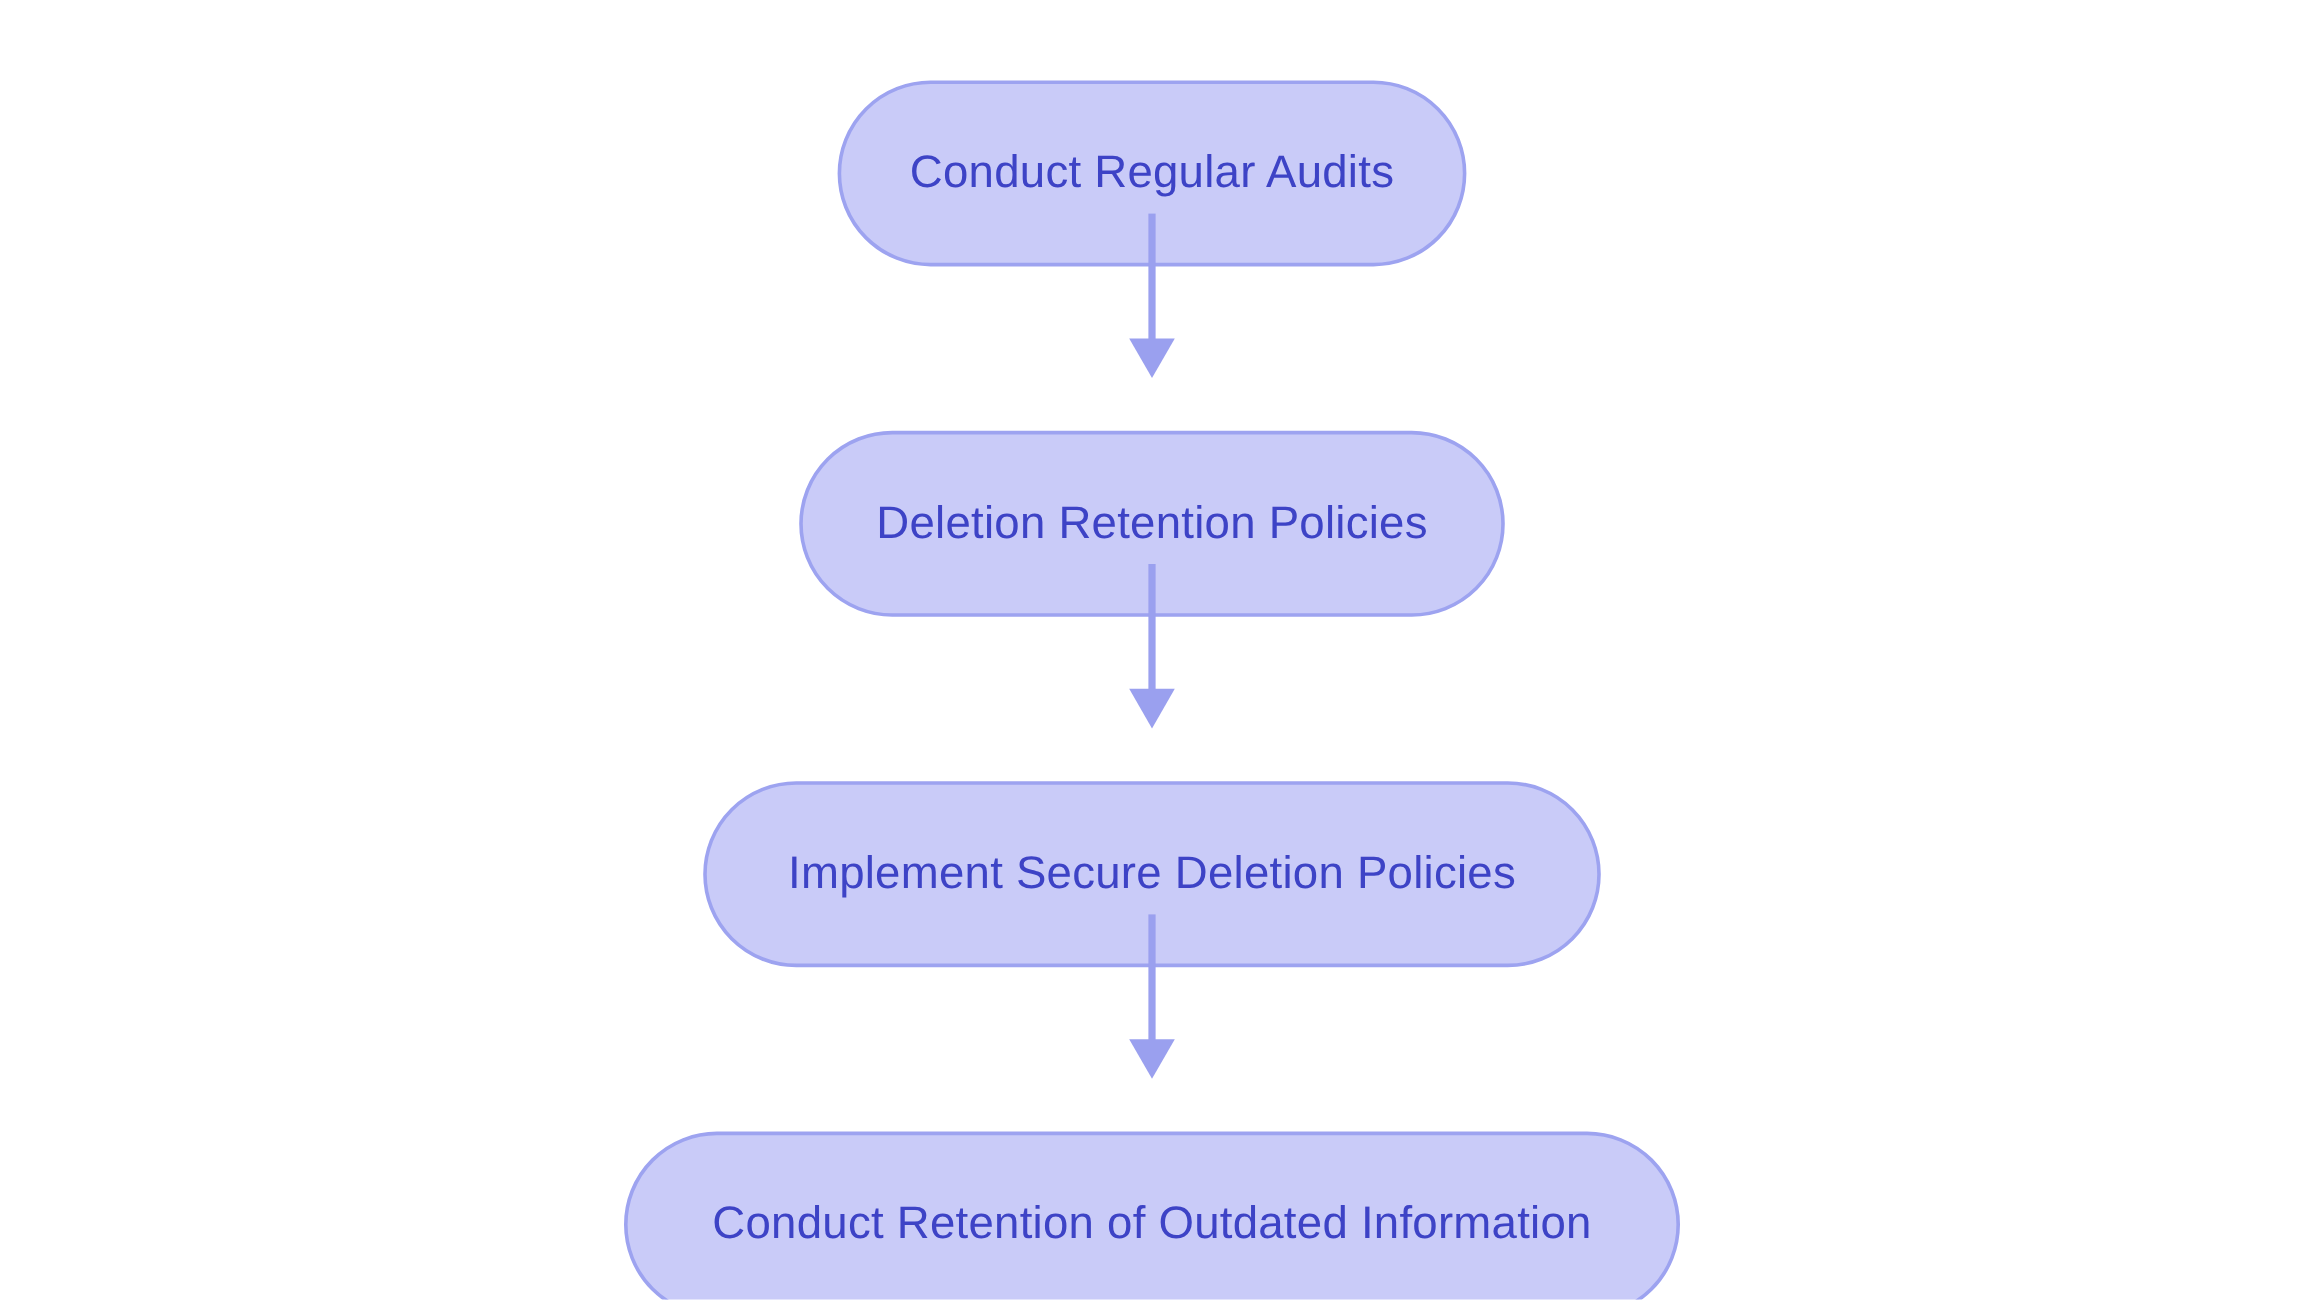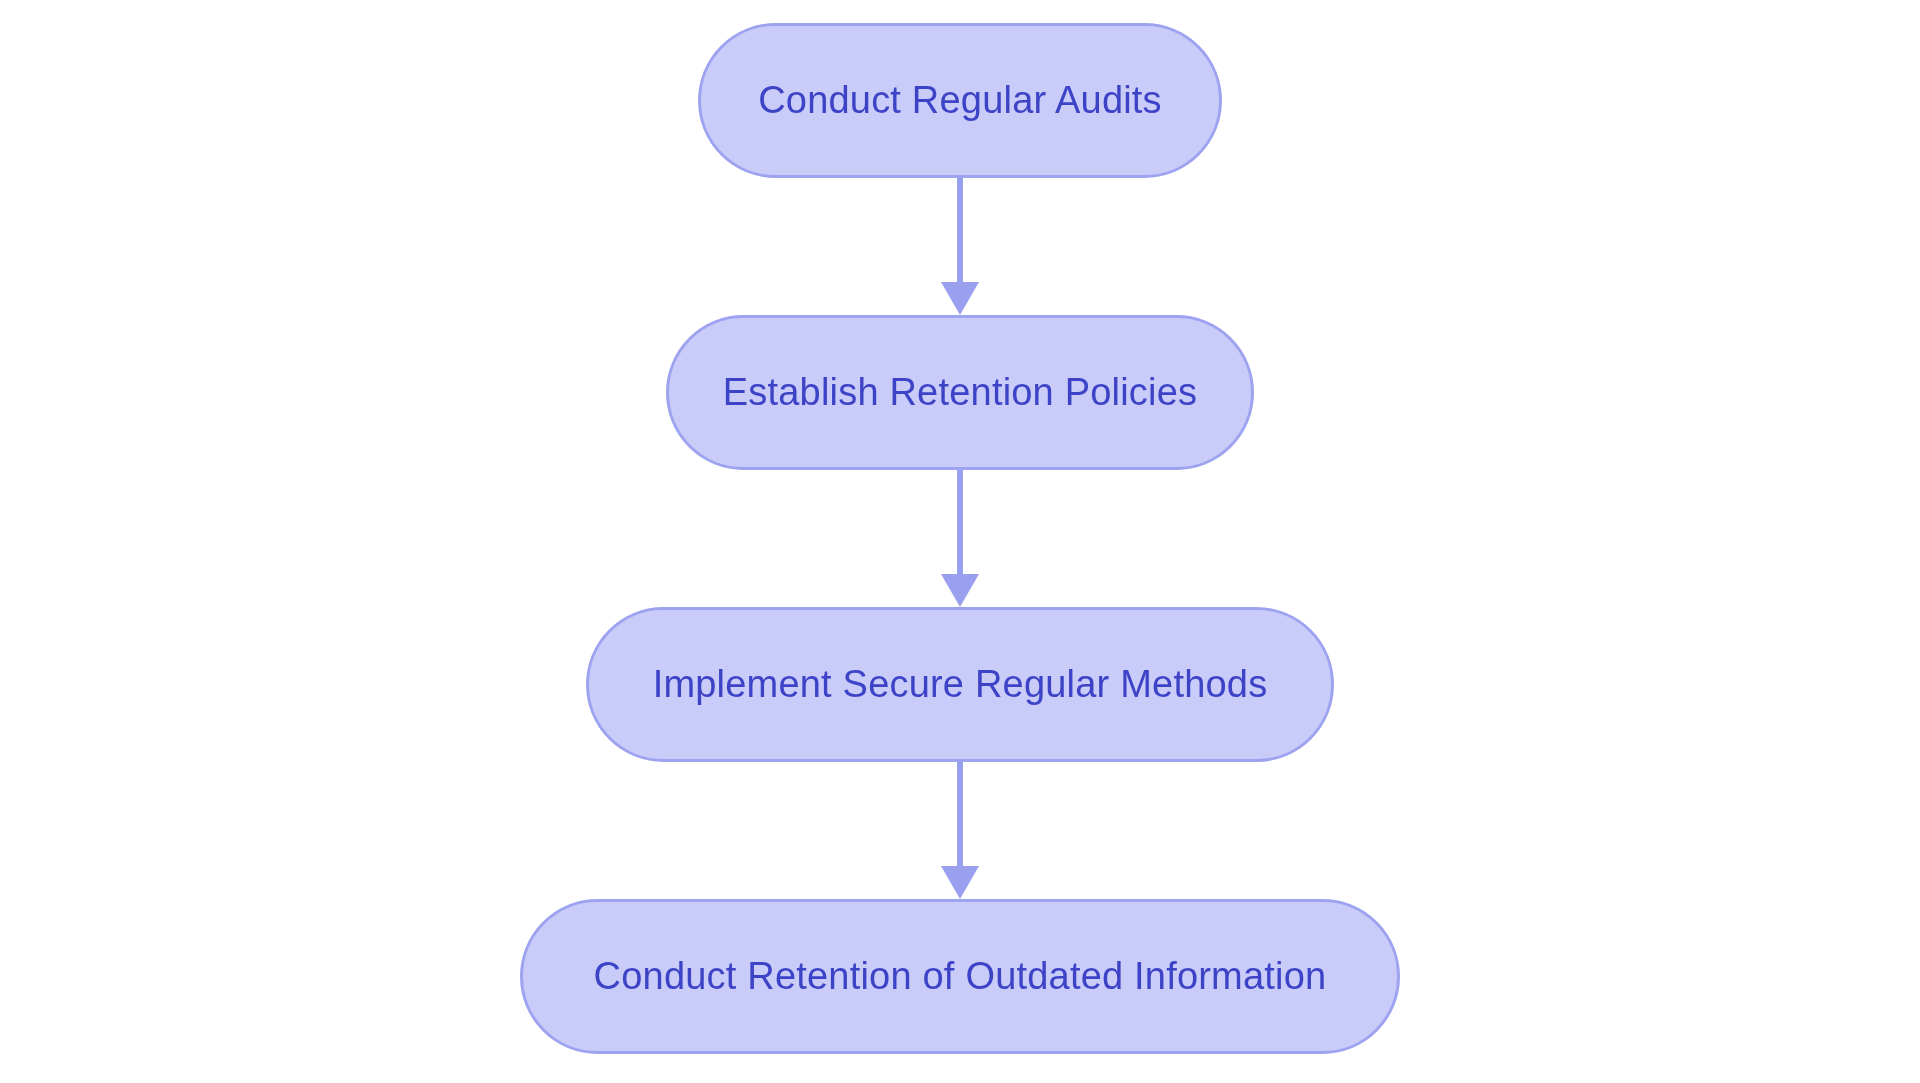--- a/index.html
+++ b/index.html
@@ -28,20 +28,21 @@
     border-radius: 77.5px;
     background: var(--node-fill);
     color: var(--node-text);
     font-size: 38px;
     letter-spacing: 0.2px;
     display: flex;
     align-items: center;
     justify-content: center;
     text-align: center;
     white-space: nowrap;
+    margin-top: 44px;
   }
   .n1 { left: 698px; top: 23px;  width: 524px; }
   .n2 { left: 666px; top: 315px; width: 588px; }
   .n3 { left: 586px; top: 607px; width: 748px; }
   .n4 { left: 520px; top: 899px; width: 880px; }
 
   .edge {
     position: absolute;
     left: 941px;           
     width: 38px;
@@ -70,28 +71,28 @@
 
 <div class="canvas">
 
   <div class="node n1">Conduct Regular Audits</div>
 
   <div class="edge e1">
     <div class="stem"></div>
     <div class="head"></div>
   </div>
 
-  <div class="node n2">Establish Retention Policies</div>
+  <div class="node n2">Deletion Retention Policies</div>
 
   <div class="edge e2">
     <div class="stem"></div>
     <div class="head"></div>
   </div>
 
-  <div class="node n3">Implement Secure Regular Methods</div>
+  <div class="node n3">Implement Secure Deletion Policies</div>
 
   <div class="edge e3">
     <div class="stem"></div>
     <div class="head"></div>
   </div>
 
   <div class="node n4">Conduct Retention of Outdated Information</div>
 
 </div>
 

